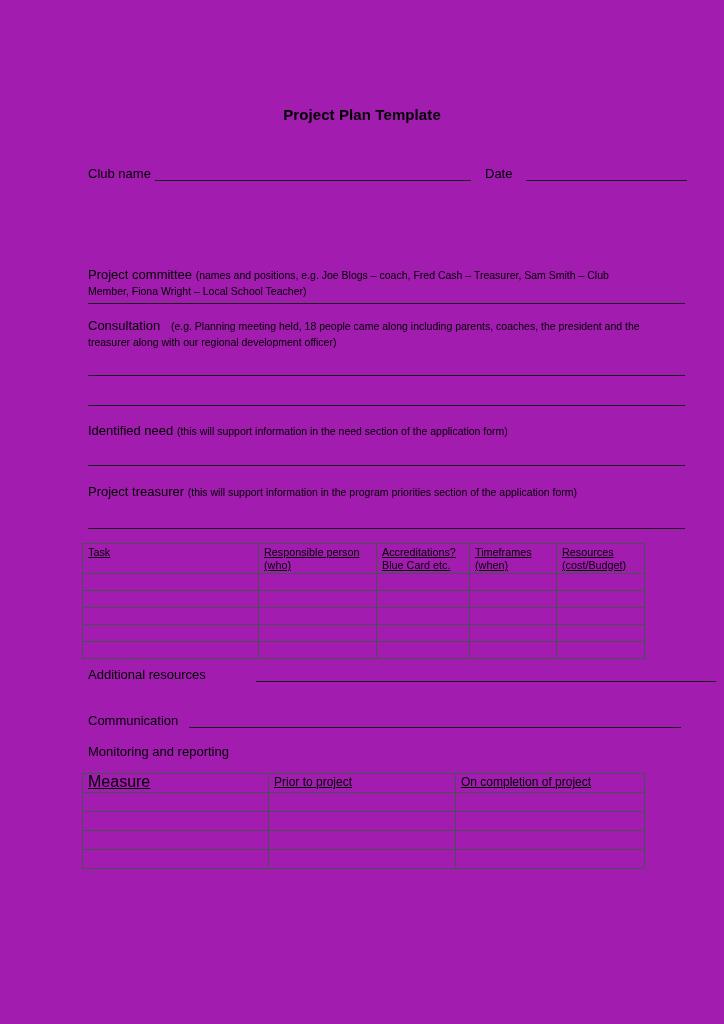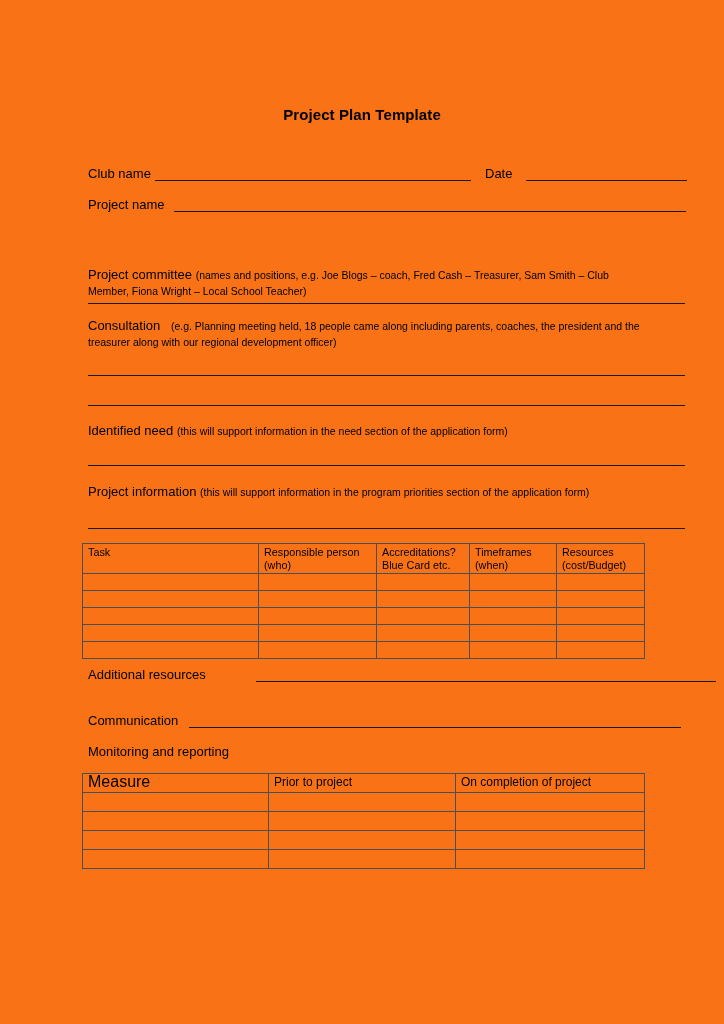--- a/index.html
+++ b/index.html
@@ -13,21 +13,21 @@
     position: relative;
     font-family: "Liberation Sans", sans-serif;
     color: #000000;
     -webkit-font-smoothing: antialiased;
   }
   .page {
     position: absolute;
     left: 0; top: 0;
     width: 724px;
     height: 1024px;
-    background: #f97316;
+    background: #a21caf;
     overflow: hidden;
   }
 
   
   .doc-title {
     position: absolute;
     left: 0;
     top: 106px;
     width: 724px;
     text-align: center;
@@ -81,20 +81,21 @@
   .block .hint {
     font-size: 10.5px;
   }
 
   
   table.form-table {
     position: absolute;
     border-collapse: collapse;
     table-layout: fixed;
     font-size: 10.8px;
+    text-decoration: underline;
   }
   table.form-table td,
   table.form-table th {
     border: 1.1px solid #4a4f55;
     padding: 2px 4px 2px 5px;
     vertical-align: top;
     text-align: left;
     font-weight: normal;
     line-height: 12.5px;
   }
@@ -115,24 +116,20 @@
 
   <div class="field-row" style="left:88px; top:166px;">
     <span class="flabel">Club name</span>
     <span class="fline" style="width:316px;"></span>
   </div>
   <div class="field-row" style="left:485px; top:166px;">
     <span class="flabel">Date</span>
     <span class="fline" style="width:161px; margin-left:10px;"></span>
   </div>
 
-  <div class="field-row" style="left:88px; top:197px;">
-    <span class="flabel">Project name</span>
-    <span class="fline" style="width:512px; margin-left:5px;"></span>
-  </div>
 
   <div class="block" style="left:88px; top:243px; width:548px;margin-top:24px;">
     <span class="head">Project committee</span>
     <span class="hint">(names and positions, e.g. Joe Blogs – coach, Fred Cash – Treasurer, Sam Smith – Club Member, Fiona Wright – Local School Teacher)</span>
   </div>
   <div class="rule" style="left:88px; top:303px; width:597px;"></div>
 
   <div class="block" style="left:88px; top:318px; width:560px;">
     <span class="head">Consultation</span>
     <span class="hint" style="margin-left:7px;">(e.g. Planning meeting held, 18 people came along including parents, coaches, the president and the treasurer along with our regional development officer)</span>
@@ -140,21 +137,21 @@
   <div class="rule" style="left:88px; top:375px; width:597px;"></div>
   <div class="rule" style="left:88px; top:405px; width:597px;"></div>
 
   <div class="block" style="left:88px; top:423px; width:600px;">
     <span class="head">Identified need</span>
     <span class="hint">(this will support information in the need section of the application form)</span>
   </div>
   <div class="rule" style="left:88px; top:465px; width:597px;"></div>
 
   <div class="block" style="left:88px; top:484px; width:610px;">
-    <span class="head">Project information</span>
+    <span class="head">Project treasurer</span>
     <span class="hint">(this will support information in the program priorities section of the application form)</span>
   </div>
   <div class="rule" style="left:88px; top:528px; width:597px;"></div>
 
   <table class="form-table" id="task-table" style="left:82px; top:543px; width:562px;">
     <colgroup>
       <col style="width:176px;">
       <col style="width:118px;">
       <col style="width:93px;">
       <col style="width:87px;">

